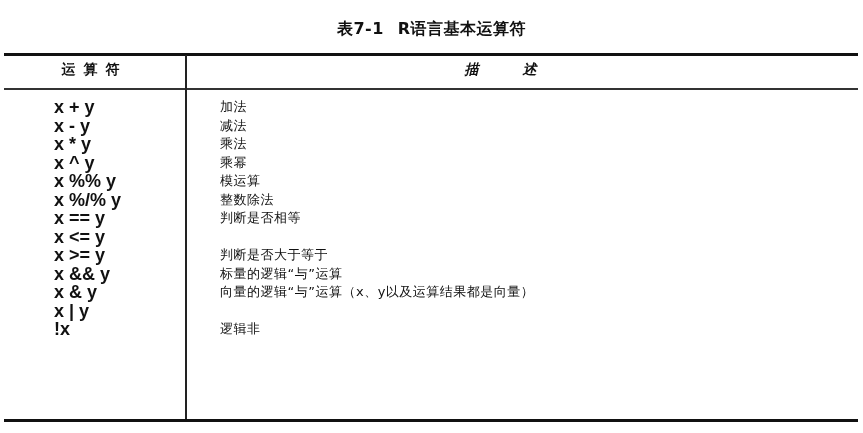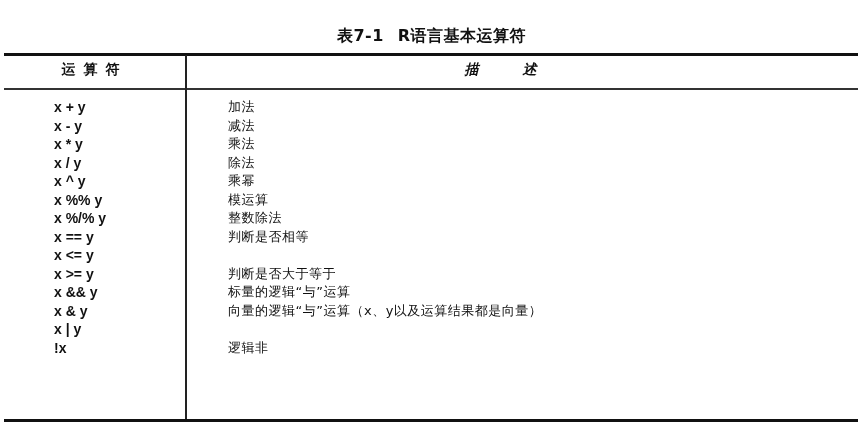--- a/index.html
+++ b/index.html
@@ -1,33 +1,33 @@
 <!DOCTYPE html>
 <html><head>
 <meta charset="utf-8">
 <style>
   html, body { margin: 0; padding: 0; background: #ffffff; }
   body { width: 863px; height: 433px; position: relative; overflow: hidden;
          font-family: "DejaVu Sans", "Liberation Sans", sans-serif; color: #111; }
-  .title { position: absolute; left: 0; width: 863px; top: 26px; text-align: center;
+  .title { position: absolute; left: 0; width: 863px; top: 19px; text-align: center;
            font-size: 16px; font-weight: bold; letter-spacing: 0.5px; }
   .title .num { margin-right: 14px; }
   .rule { position: absolute; left: 4px; width: 854px; background: #111; }
   .rule.top { top: 53px; height: 3px; }
   .rule.mid { top: 88px; height: 2px; background: #333; }
   .rule.bottom { top: 419px; height: 3px; }
   .vline { position: absolute; left: 185px; top: 55px; height: 365px; width: 1.5px; background: #222; }
   .hdr { position: absolute; top: 61px; font-size: 14px; font-weight: bold; }
   .hdr.op { left: 4px; width: 181px; text-align: center; letter-spacing: 8px; }
   .hdr.desc { left: 187px; width: 671px; text-align: center; letter-spacing: 44px; font-style: italic; }
   .rows { position: absolute; top: 98px; left: 0; width: 863px; }
   .row { position: relative; height: 18.5px; font-size: 13px; line-height: 18.5px; }
   .row .op { position: absolute; left: 54px; font-family: "Liberation Sans", "DejaVu Sans", sans-serif;
-             font-weight: bold; font-size: 14px; white-space: pre; }
-  .row .desc { position: absolute; left: 228px; white-space: pre; letter-spacing: 0.5px; }
+             font-weight: bold; font-size: 18px; white-space: pre; }
+  .row .desc { position: absolute; left: 220px; white-space: pre; letter-spacing: 0.5px; }
 </style>
 </head>
 <body>
 
 <div class="title">
   <span class="num">表7-1</span><span>R语言基本运算符</span>
 </div>
 
 <div class="rule top"></div>
 <div class="hdr op">运算符</div>
@@ -40,24 +40,20 @@
       <span class="op">x + y</span>
       <span class="desc">加法</span>
     </div>
   <div class="row">
       <span class="op">x - y</span>
       <span class="desc">减法</span>
     </div>
   <div class="row">
       <span class="op">x * y</span>
       <span class="desc">乘法</span>
-    </div>
-  <div class="row">
-      <span class="op">x / y</span>
-      <span class="desc">除法</span>
     </div>
   <div class="row">
       <span class="op">x ^ y</span>
       <span class="desc">乘幂</span>
     </div>
   <div class="row">
       <span class="op">x %% y</span>
       <span class="desc">模运算</span>
     </div>
   <div class="row">

